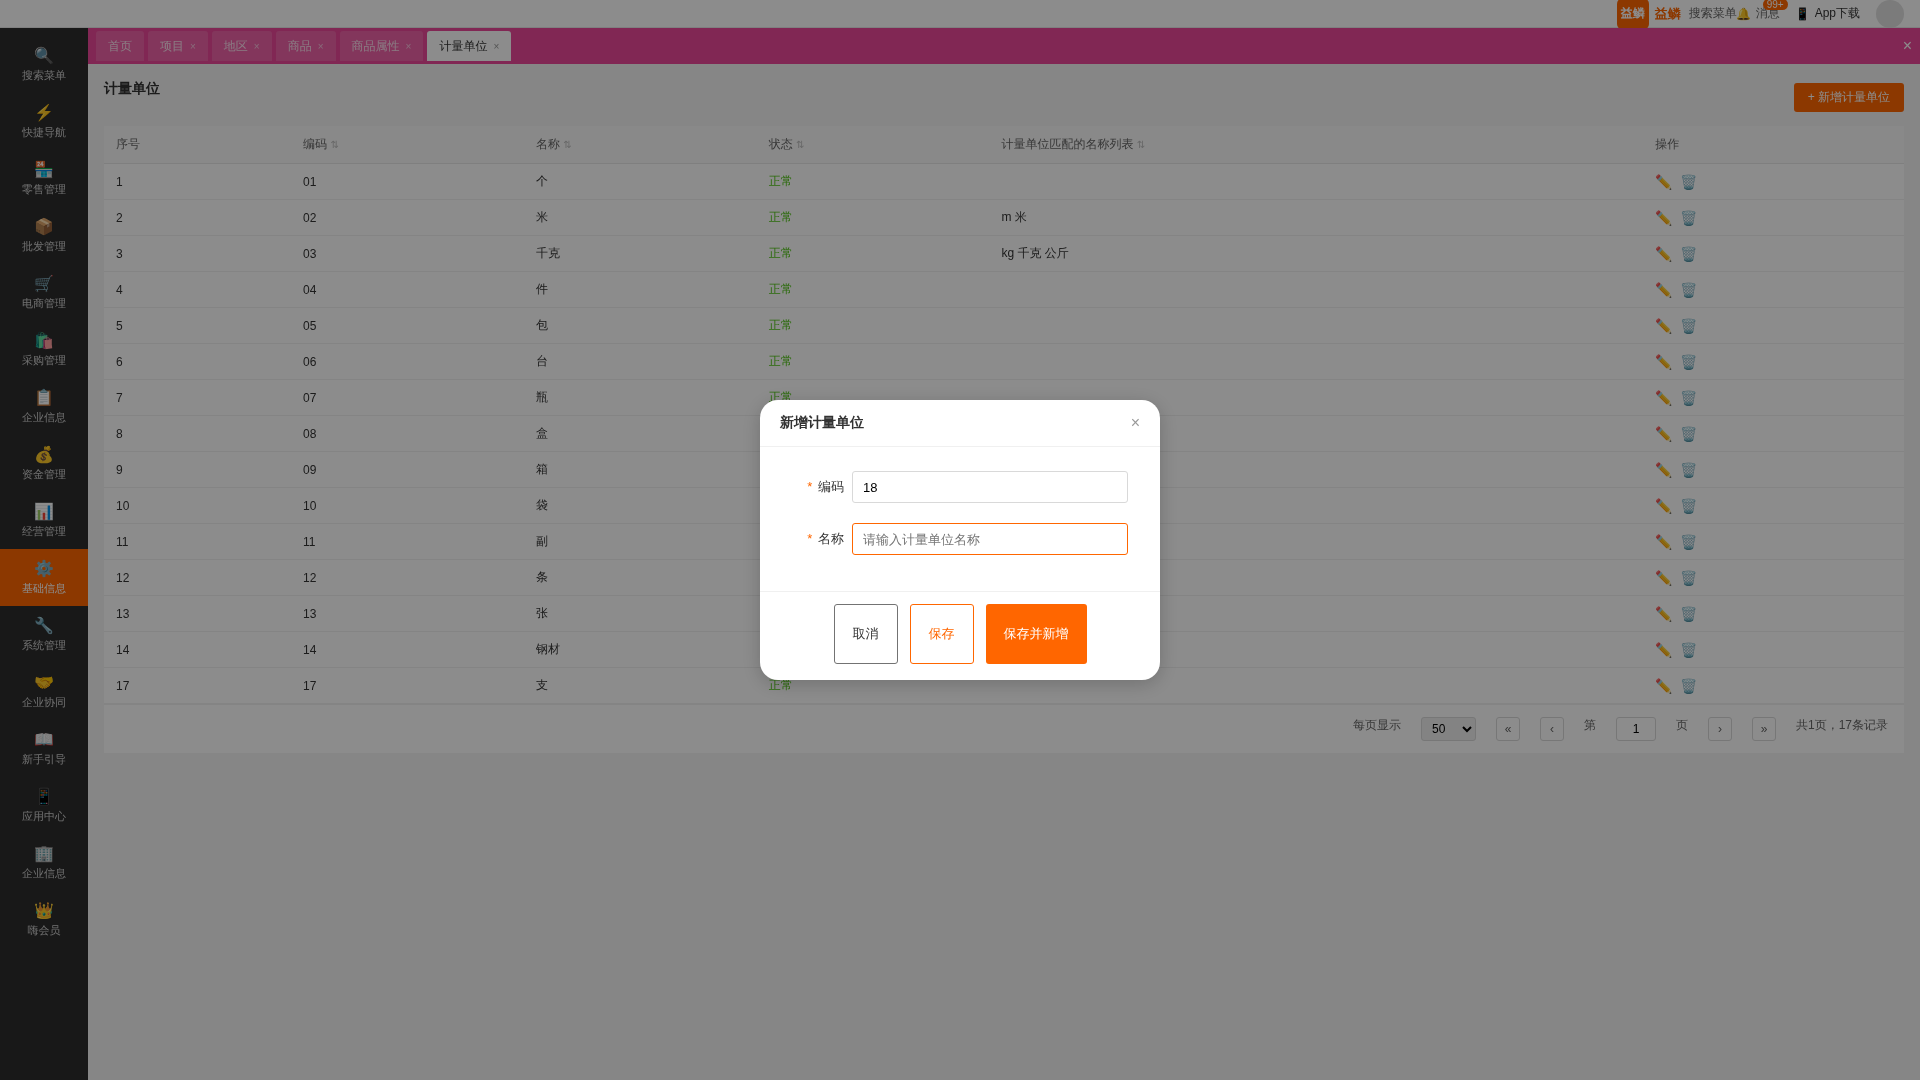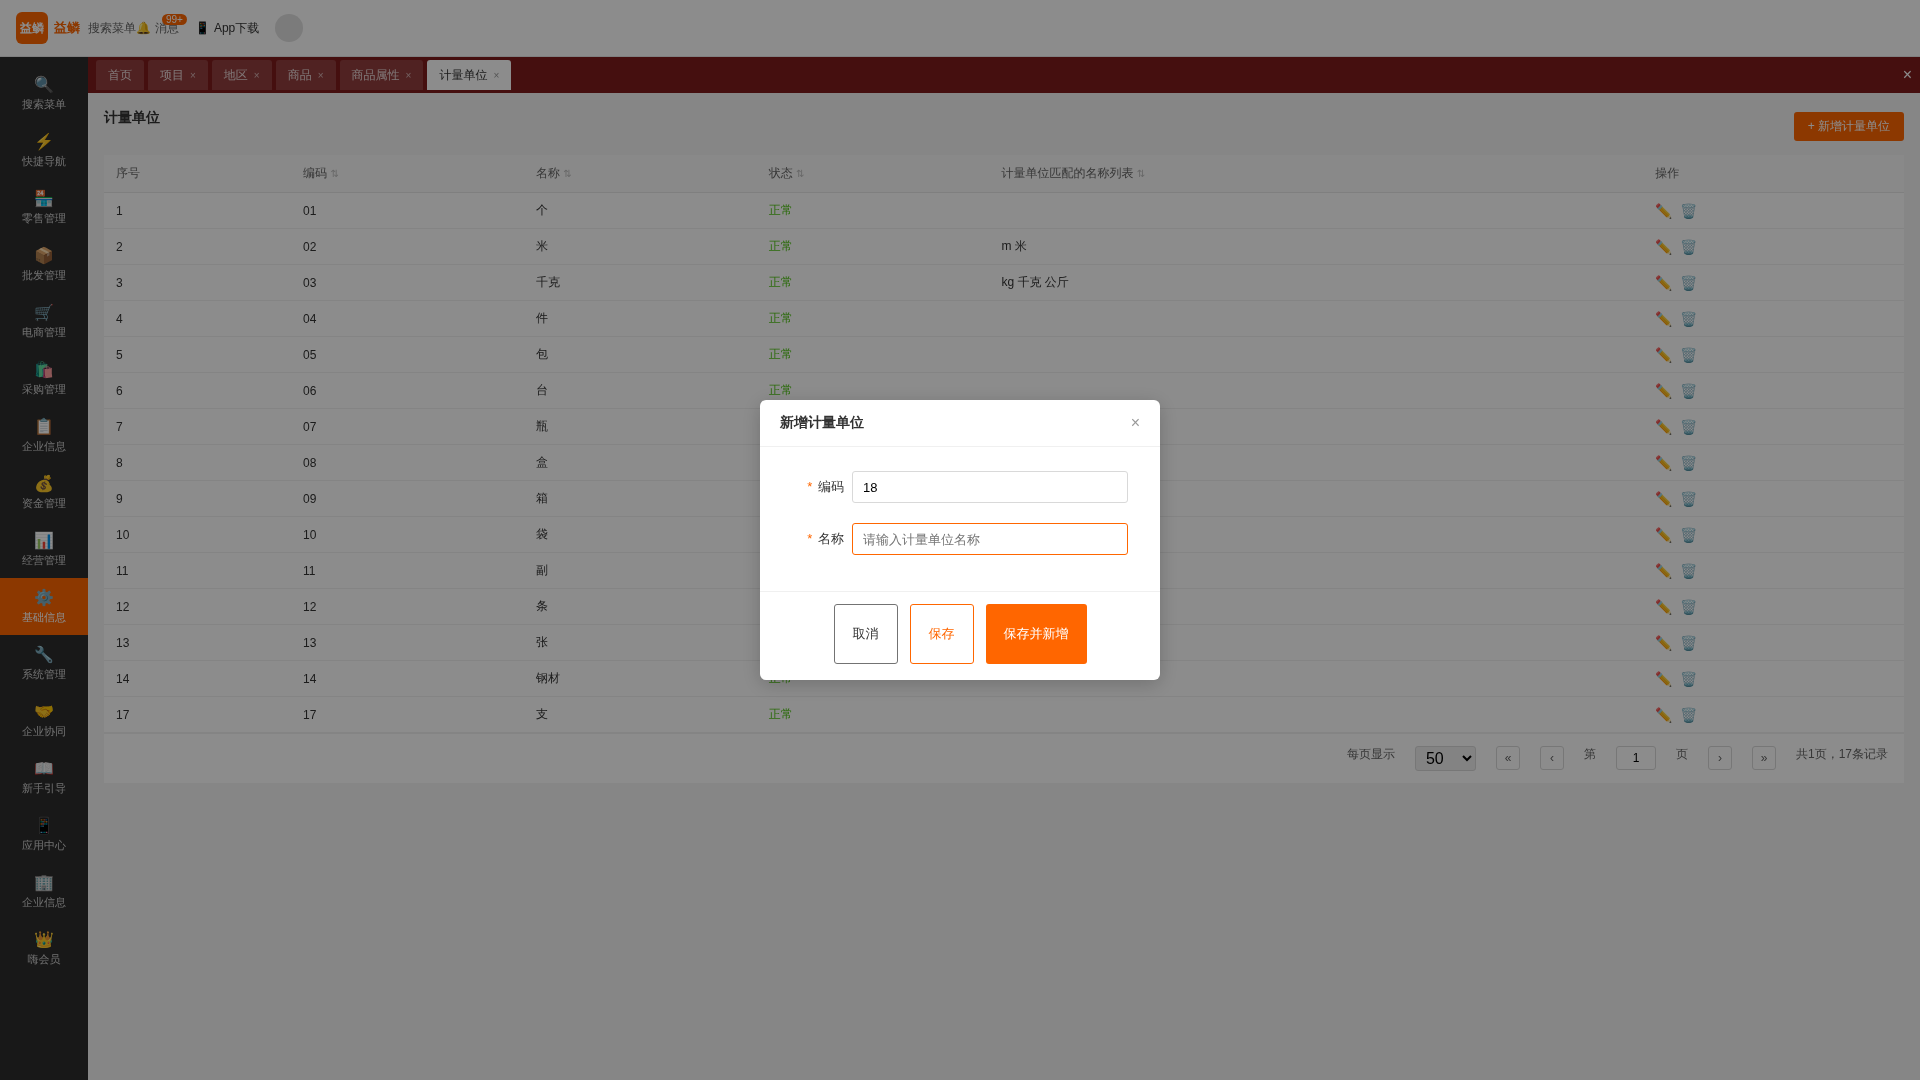--- a/index.html
+++ b/index.html
@@ -2,21 +2,21 @@
 <html><head>
   <meta charset="utf-8">
   <style>
     * { box-sizing: border-box; margin: 0; padding: 0; }
     body { font-family: "Microsoft YaHei", "PingFang SC", sans-serif; font-size: 13px; background: #f0f2f5; color: #333; overflow: hidden; height: 1080px; width: 1920px; }
 
     
     .app-wrapper { display: flex; flex-direction: column; height: 1080px; width: 1920px; }
 
     
-    .top-header { height: 57px; background: #fff; display: flex; align-items: center; justify-content: flex-start; padding: 0 16px; border-bottom: 1px solid #e8e8e8; flex-shrink: 0; }
+    .top-header { height: 28px; background: #fff; display: flex; align-items: center; justify-content: flex-end; padding: 0 16px; border-bottom: 1px solid #e8e8e8; flex-shrink: 0; }
     .top-header-left { display: flex; align-items: center; gap: 8px; }
     .logo-area { display: flex; align-items: center; gap: 6px; }
     .logo-icon { width: 32px; height: 32px; background: #f60; border-radius: 6px; display: flex; align-items: center; justify-content: center; color: #fff; font-weight: bold; font-size: 12px; }
     .logo-text { color: #f60; font-weight: bold; font-size: 13px; }
     .header-search { color: #666; font-size: 12px; cursor: pointer; }
     .top-header-right { display: flex; align-items: center; gap: 16px; }
     .header-badge { position: relative; display: flex; align-items: center; gap: 4px; color: #666; font-size: 12px; cursor: pointer; }
     .badge-dot { background: #f60; color: #fff; border-radius: 8px; padding: 0 4px; font-size: 10px; position: absolute; top: -6px; right: -8px; }
     .app-download { display: flex; align-items: center; gap: 4px; color: #333; font-size: 12px; cursor: pointer; }
     .avatar-area { width: 28px; height: 28px; background: #e0e0e0; border-radius: 50%; }
@@ -27,21 +27,21 @@
     
     .sidebar { width: 88px; background: #2d2d2d; display: flex; flex-direction: column; align-items: center; padding-top: 8px; flex-shrink: 0; }
     .sidebar-item { width: 100%; padding: 10px 4px; display: flex; flex-direction: column; align-items: center; gap: 3px; cursor: pointer; color: #ccc; font-size: 11px; text-align: center; }
     .sidebar-item.active { background: #f60; color: #fff; }
     .sidebar-item .si-icon { font-size: 16px; }
 
     
     .content-area { flex: 1; display: flex; flex-direction: column; overflow: hidden; }
 
     
-    .tab-bar { height: 36px; background: #7f1d1d; display: flex; align-items: center; padding: 12px 8px; flex-shrink: 0; gap: 4px; }
+    .tab-bar { height: 36px; background: #ec4899; display: flex; align-items: center; padding: 12px 8px; flex-shrink: 0; gap: 4px; }
     .tab-item { height: 30px; padding: 0 12px; display: flex; align-items: center; gap: 6px; border-radius: 3px 3px 0 0; cursor: pointer; font-size: 12px; color: rgba(255,255,255,0.8); background: rgba(255,255,255,0.15); }
     .tab-item.active { background: #fff; color: #333; }
     .tab-close { font-size: 10px; color: rgba(255,255,255,0.6); cursor: pointer; }
     .tab-item.active .tab-close { color: #999; }
     .tab-bar-close { margin-left: auto; color: #fff; cursor: pointer; font-size: 16px; }
 
     
     .page-content { flex: 1; padding: 16px; background: #f5f5f5; overflow: auto; position: relative; }
     .page-title { font-size: 14px; font-weight: bold; color: #333; margin-bottom: 16px; }
     .btn-add { background: #f60; color: #fff; border: none; padding: 6px 14px; border-radius: 3px; cursor: pointer; font-size: 12px; }
@@ -51,30 +51,30 @@
     .data-table th { background: #fafafa; padding: 10px 12px; text-align: left; border-bottom: 1px solid #e8e8e8; color: #666; font-weight: normal; white-space: nowrap; }
     .data-table td { padding: 9px 12px; border-bottom: 1px solid #f0f0f0; color: #333; }
     .status-normal { color: #52c41a; }
     .sort-icon { color: #bbb; font-size: 10px; cursor: pointer; }
     .action-btns { display: flex; gap: 8px; }
     .action-edit { color: #1890ff; cursor: pointer; font-size: 14px; }
     .action-delete { color: #ff4d4f; cursor: pointer; font-size: 14px; }
 
     
     .pagination-bar { display: flex; justify-content: flex-end; padding: 12px 16px; background: #fff; border-top: 1px solid #f0f0f0; font-size: 12px; color: #666; gap: 20px; }
-    .page-select { border: 1px solid #d9d9d9; border-radius: 3px; padding: 2px 6px; font-size: 16px; }
+    .page-select { border: 1px solid #d9d9d9; border-radius: 3px; padding: 2px 6px; font-size: 12px; }
     .page-btn { width: 24px; height: 24px; border: 1px solid #d9d9d9; background: #fff; border-radius: 3px; cursor: pointer; display: flex; align-items: center; justify-content: center; font-size: 12px; color: #666; }
     .page-btn:disabled { color: #ccc; cursor: not-allowed; }
     .page-input { width: 40px; height: 24px; border: 1px solid #d9d9d9; border-radius: 3px; text-align: center; font-size: 12px; }
 
     
     .overlay { position: fixed; top: 0; left: 0; right: 0; bottom: 0; background: rgba(0,0,0,0.45); z-index: 100; display: flex; align-items: center; justify-content: center; }
 
     
-    .modal { background: #fff; border-radius: 6px; width: 400px; box-shadow: 0 4px 20px rgba(0,0,0,0.2); }
+    .modal { background: #fff; border-radius: 18px; width: 400px; box-shadow: 0 4px 20px rgba(0,0,0,0.2); }
     .modal-header { padding: 14px 20px; border-bottom: 1px solid #f0f0f0; display: flex; justify-content: space-between; align-items: center; }
     .modal-title { font-size: 14px; font-weight: bold; color: #333; }
     .modal-close { cursor: pointer; color: #999; font-size: 16px; }
     .modal-body { padding: 24px 32px 16px; }
     .form-item { display: flex; align-items: center; margin-bottom: 20px; }
     .form-label { width: 60px; text-align: right; color: #333; font-size: 13px; flex-shrink: 0; padding-right: 8px; }
     .required-star { color: #f60; margin-right: 2px; }
     .form-input { flex: 1; height: 32px; border: 1px solid #d9d9d9; border-radius: 3px; padding: 0 10px; font-size: 13px; outline: none; }
     .form-input.highlighted { border-color: #f60; }
     .modal-footer { padding: 12px 20px 16px; display: flex; justify-content: center; gap: 12px; border-top: 1px solid #f0f0f0; }

